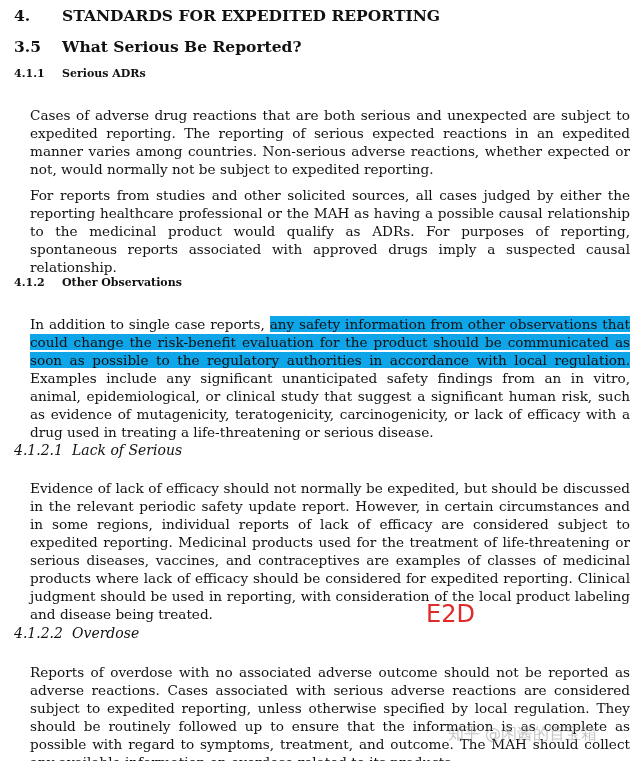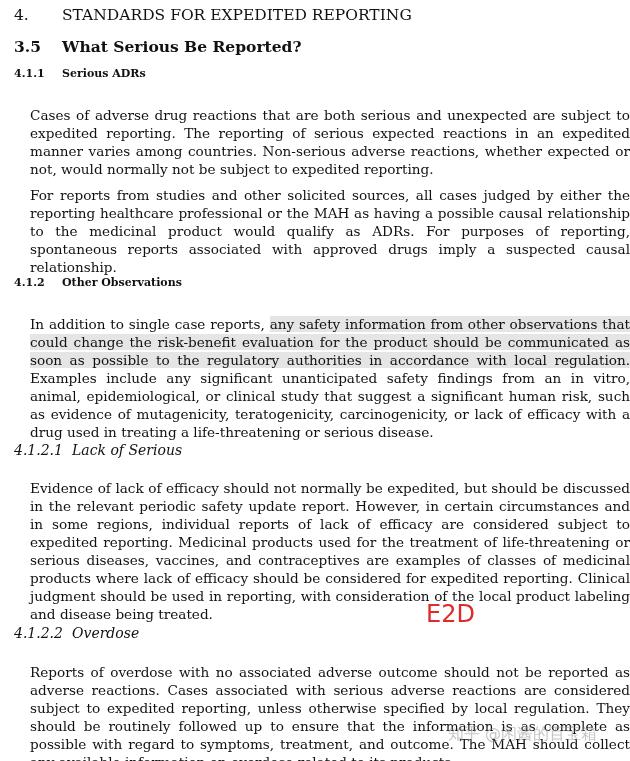--- a/index.html
+++ b/index.html
@@ -18,21 +18,21 @@
     .page {
       position: absolute;
       left: 14px;
       top: 0;
       width: 600px;
     }
     .h1 {
       position: absolute;
       left: 0;
       top: 6px;
-      font-weight: normal;
+      font-weight: bold;
       font-size: 15.5px;
       letter-spacing: 0px;
       white-space: nowrap;
     }
     .h1 .num { display: inline-block; width: 48px; }
     .h2 {
       position: absolute;
       left: 0;
       top: 37px;
       font-weight: bold;
@@ -60,21 +60,21 @@
       position: absolute;
       left: 0;
       width: 600px;
       font-size: 13.6px;
       line-height: 18px;
       text-align: justify;
       text-align-last: left;
       margin: 16px;
     }
     .hl {
-      background: #e5e5e5;
+      background: #0ea5e9;
     }
     .stamp {
       position: absolute;
       left: 426px;
       top: 600px;
       font-family: "DejaVu Sans", "Liberation Sans", sans-serif;
       color: #e02a2a;
       font-size: 24px;
       letter-spacing: 0px;
     }

